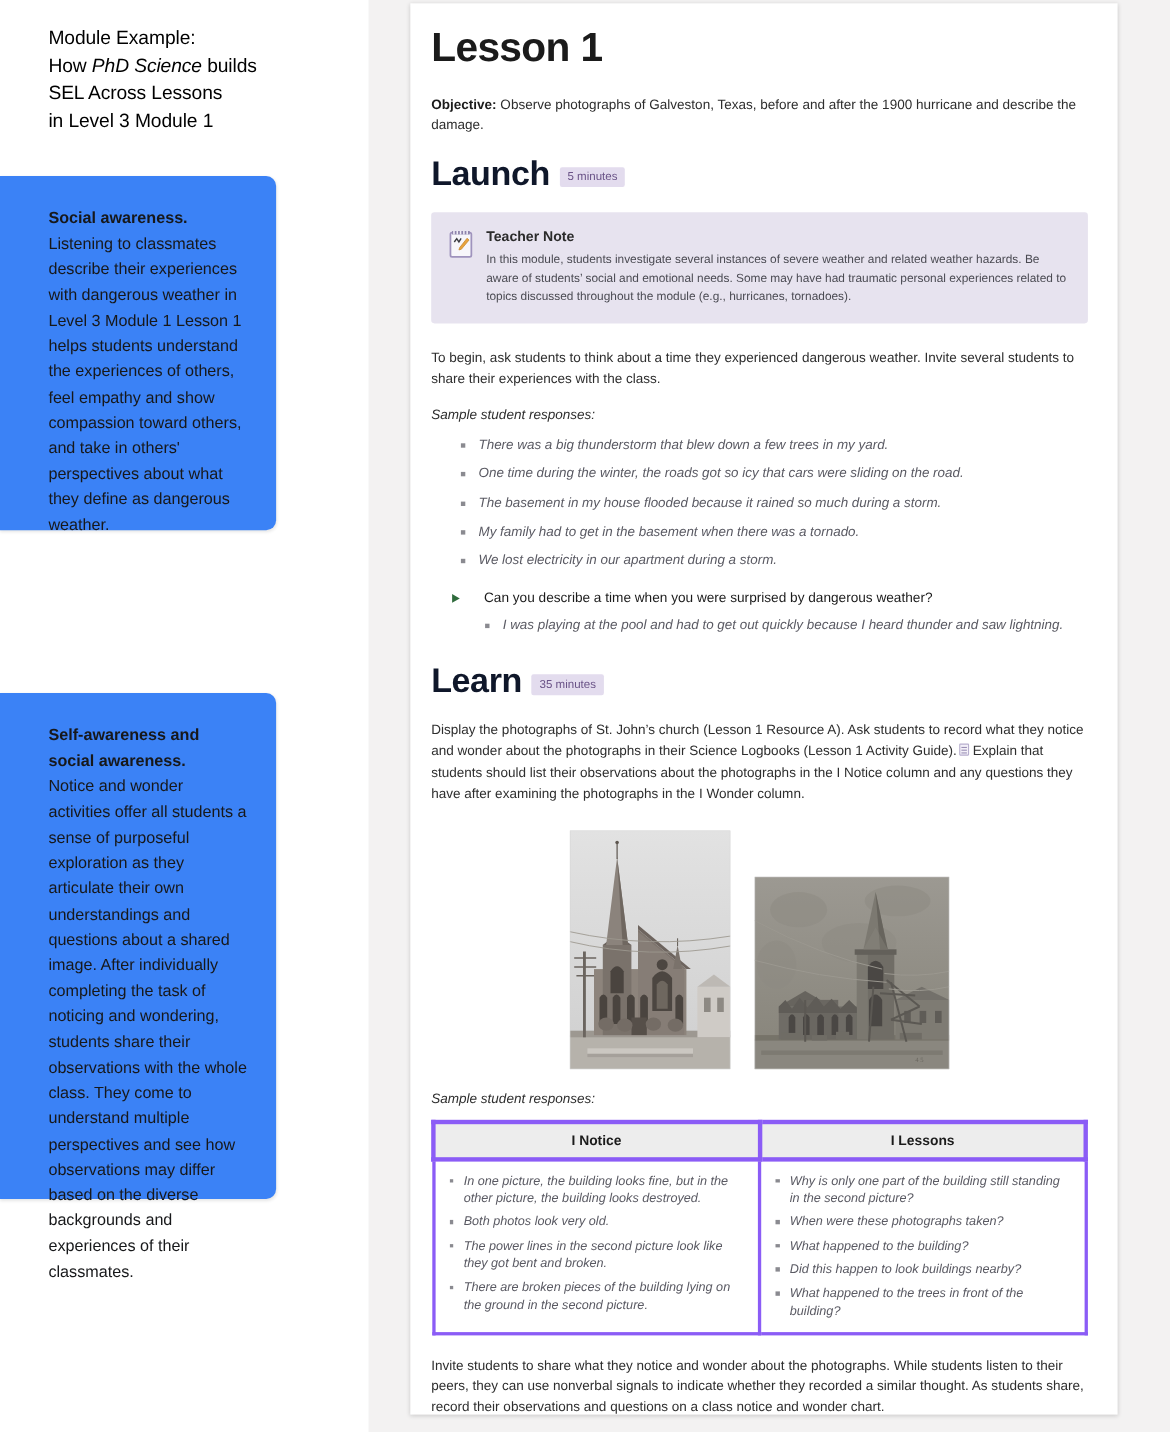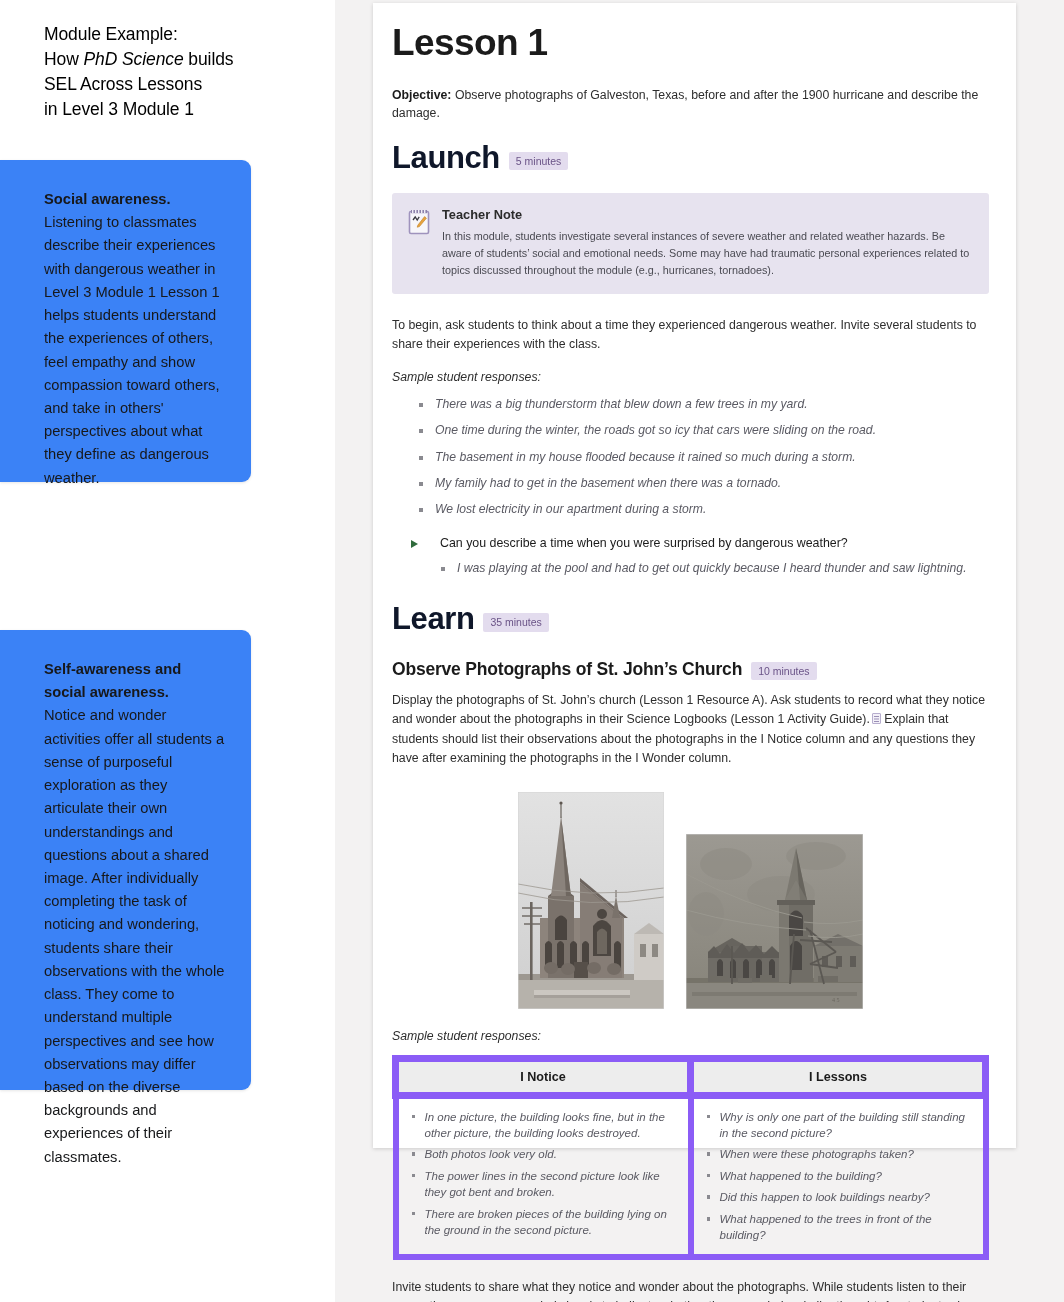--- a/index.html
+++ b/index.html
@@ -37,21 +37,21 @@
     line-height: 1.58; margin-bottom: 0px;
   }
   .callout-body {
     font-size: 14.7px; color: #17181a; line-height: 1.58;
     white-space: pre-line;
   }
 
   
   .card {
     position: absolute; left: 373px; top: 3px;
-    width: 643px; height: 1145px;
+    width: 643px; height: 1283px;
     background: #ffffff;
     box-shadow: 0 1px 4px rgba(0,0,0,0.16);
   }
   .card-inner { padding: 20px 27px 0 19px; }
 
   h1.lesson-title {
     font-size: 37px; font-weight: bold; color: #1b1b1b;
     letter-spacing: -0.6px; line-height: 1.1; margin-bottom: 22px;
   }
 
@@ -135,26 +135,26 @@
   .photo { display: block; }
   .photo-1 { width: 146px; height: 217px; }
   .photo-2 { width: 177px; height: 175px; margin-top: 42px; }
 
   
   table.nw {
     width: 100%; border-collapse: collapse; margin-bottom: 18px;
     border: 1px solid #d9d9d9;
   }
   table.nw th {
-    background: #ededed; border: 7px solid #8b5cf6;
+    background: #ededed; border: 4px solid #8b5cf6;
     font-size: 12.6px; font-weight: bold; color: #1b1b1b;
     padding: 8px 6px; text-align: center;
   }
   table.nw td {
-    border: 6px solid #8b5cf6; vertical-align: top; padding: 10px 12px 11px;
+    border: 3px solid #8b5cf6; vertical-align: top; padding: 10px 12px 11px;
     width: 50%;
   }
   table.nw td ul { list-style: none; }
   table.nw td li {
     font-size: 11.5px; color: #5a5a63; font-style: italic;
     line-height: 1.4; padding-left: 14px; position: relative; margin-bottom: 5.5px;
   }
   table.nw td li::before {
     content: ""; position: absolute; left: 1px; top: 6px;
     width: 3.5px; height: 3.5px; background: #8a8a90;
@@ -246,24 +246,20 @@
       </div>
       <ul class="sub-bullets">
         <li>I was playing at the pool and had to get out quickly because I heard thunder and saw lightning.</li>
       </ul>
 
       <div class="sec-head" style="margin-top:24px;">
         <span class="sec-name">Learn</span>
         <span class="badge">35 minutes</span>
       </div>
 
-      <div class="sub-head" style="margin-top:22px;">
-        <span class="sub-name">Observe Photographs of St. John’s Church</span>
-        <span class="badge">10 minutes</span>
-      </div>
 
       <p class="body"><span>Display the photographs of St. John’s church (Lesson 1 Resource A). Ask students to record what they notice and wonder about the photographs in their Science Logbooks (Lesson 1 Activity Guide).</span><span class="logbook-icon"></span><span> Explain that students should list their observations about the photographs in the I Notice column and any questions they have after examining the photographs in the I Wonder column.</span></p>
 
       <div class="photos">
         <svg class="photo photo-1" viewBox="0 0 146 217">
           <defs>
             <linearGradient id="sky1" x1="0" y1="0" x2="0" y2="1">
               <stop offset="0%" stop-color="#e2e2e2"></stop>
                 <stop offset="100%" stop-color="#cfcfcf"></stop>
             </linearGradient>

